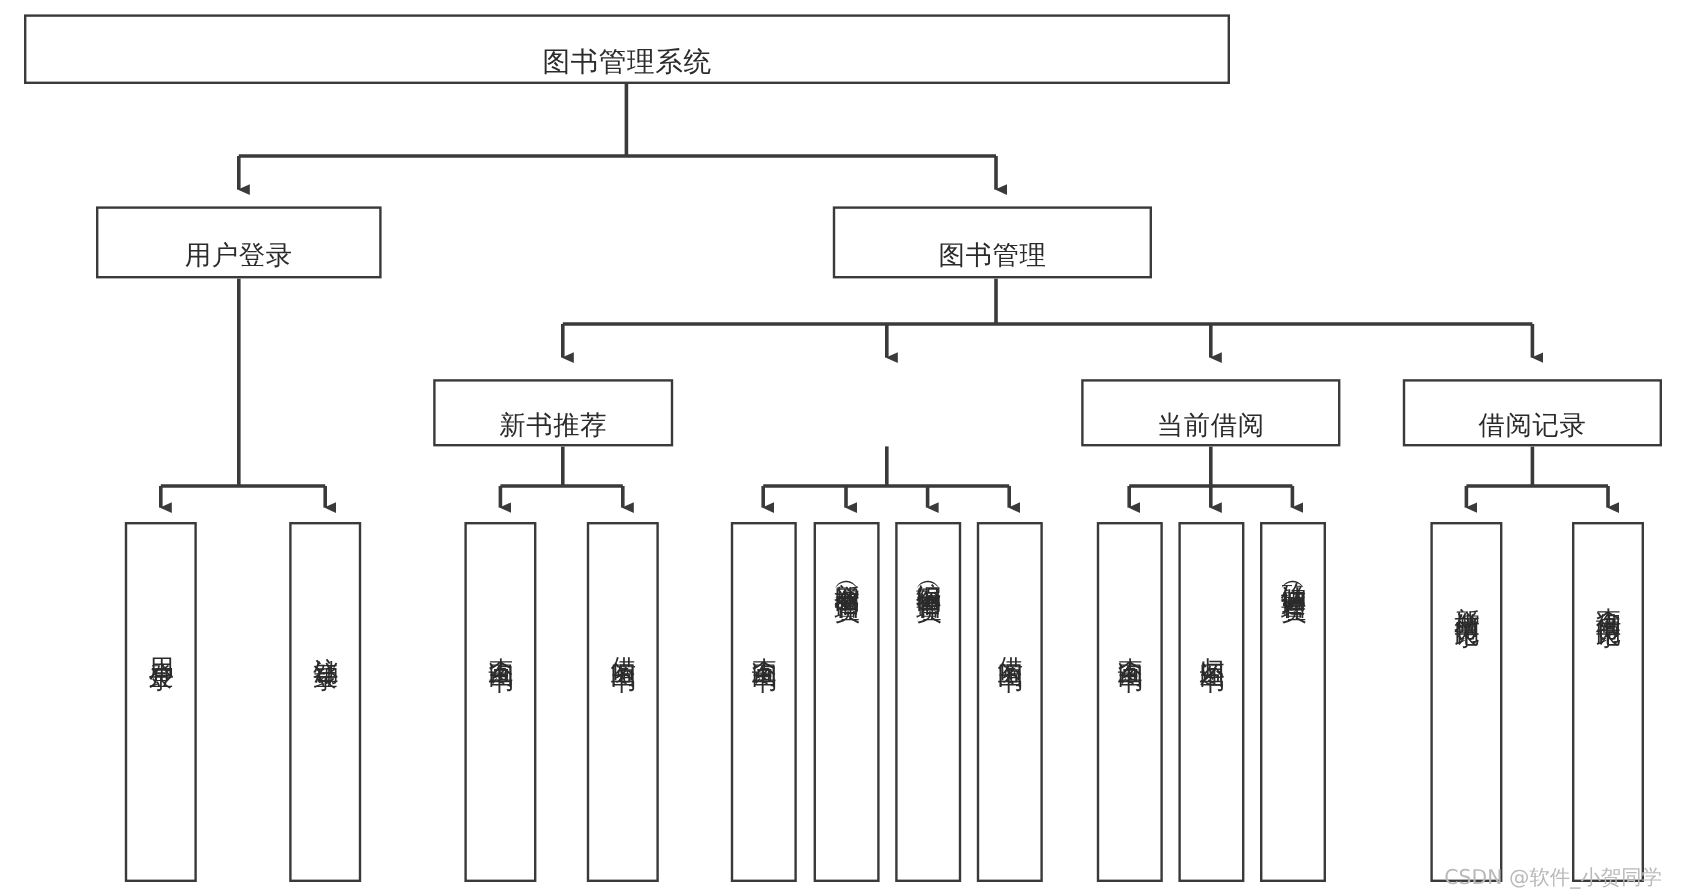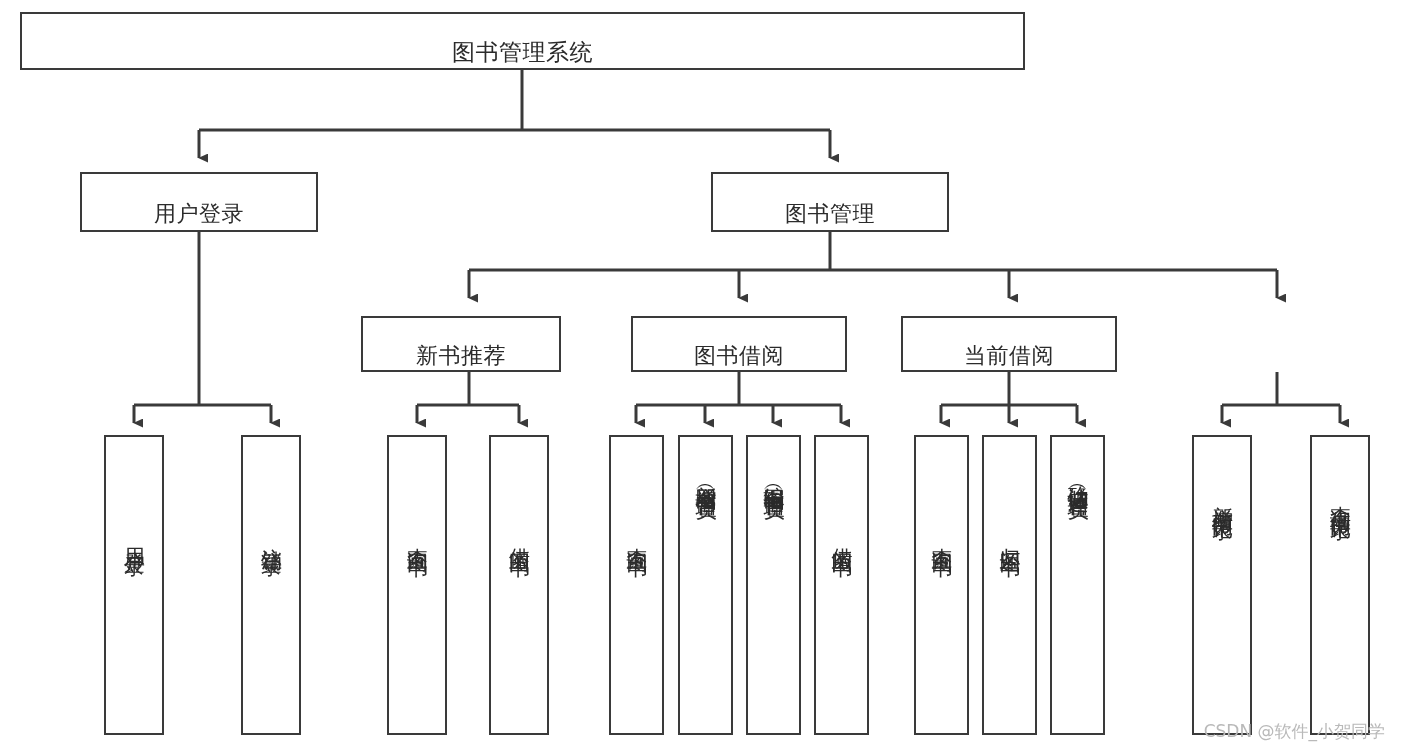--- a/index.html
+++ b/index.html
@@ -134,36 +134,36 @@
   </svg>
 
   <div class="node horiz root" style="left:20px; top:12px; width:1005px; height:58px;">
     <span class="label">图书管理系统</span>
   </div>
 
   <div class="node horiz" style="left:80px; top:172px; width:238px; height:60px;">
     <span class="label">用户登录</span>
   </div>
 
-  <div class="node horiz" style="left:711px; top:172px; width:238px; height:60px;">
+  <div class="node horiz" style="left:694px; top:172px; width:266px; height:60px;">
     <span class="label">图书管理</span>
   </div>
 
   <div class="node horiz" style="left:361px; top:316px; width:200px; height:56px;">
     <span class="label">新书推荐</span>
   </div>
 
-  <div class="node horiz" style="left:631px; top:316px; width:216px; height:56px;">
-    <span class="label">图书借阅</span>
-  </div>
 
   <div class="node horiz" style="left:901px; top:316px; width:216px; height:56px;">
     <span class="label">当前借阅</span>
   </div>
 
+  <div class="node horiz" style="left:1169px; top:316px; width:216px; height:56px;">
+    <span class="label">借阅记录</span>
+  </div>
 
   <div class="node vert" style="left:104px; top:435px; width:60px; height:300px; padding-top:70px;">
     <span class="label">用户登录</span>
   </div>
 
   <div class="node vert" style="left:241px; top:435px; width:60px; height:300px; padding-top:70px;">
     <span class="label">注销登录</span>
   </div>
 
   <div class="node vert" style="left:387px; top:435px; width:60px; height:300px; padding-top:70px;">

